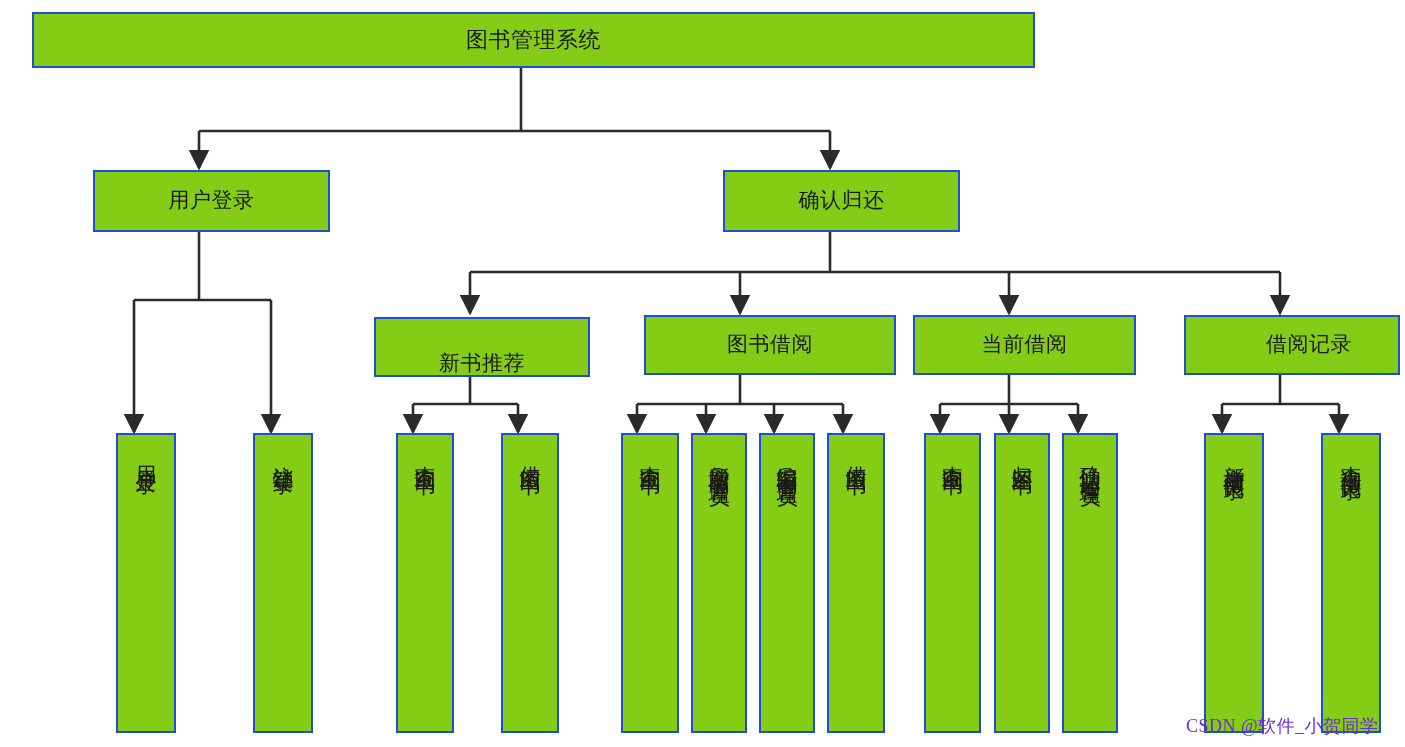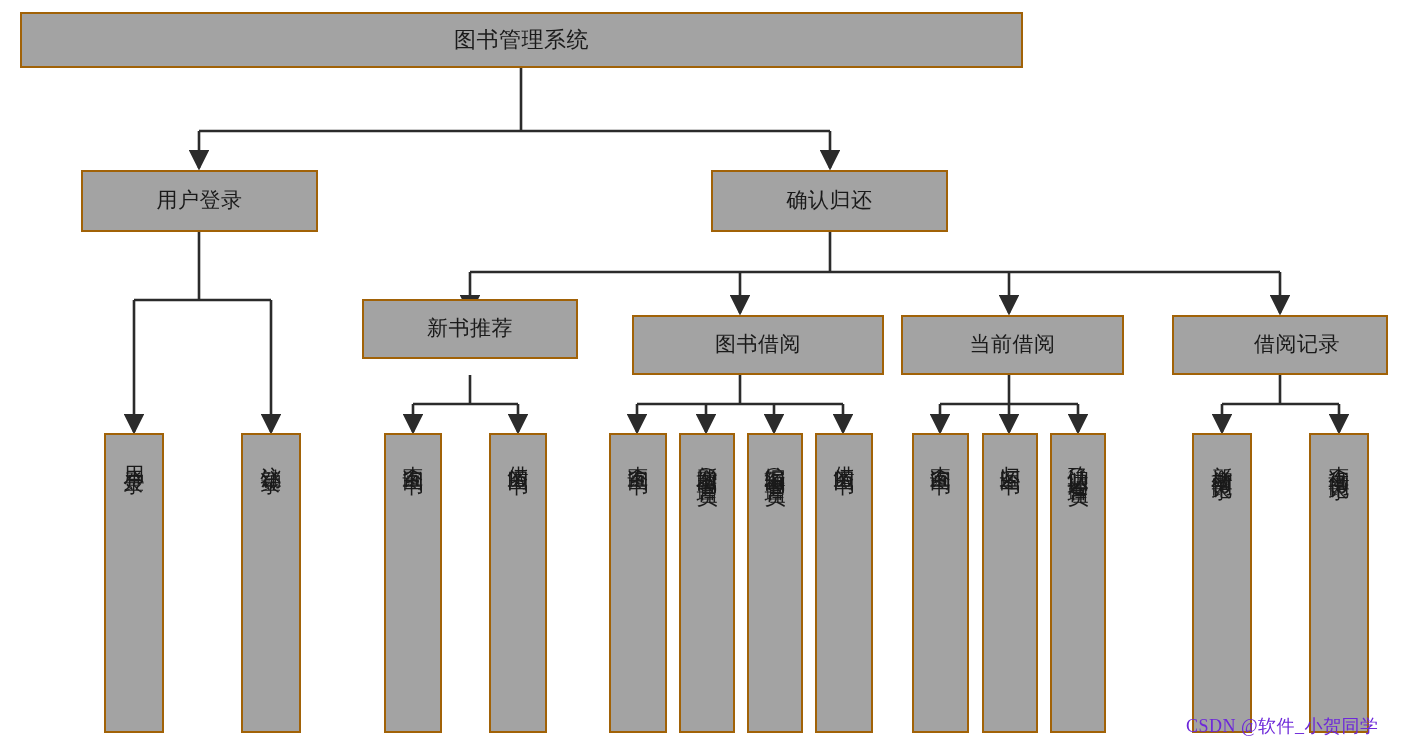--- a/index.html
+++ b/index.html
@@ -20,26 +20,27 @@
   svg#wires {
     position: absolute;
     left: 0;
     top: 0;
     width: 1405px;
     height: 747px;
   }
   .node {
     position: absolute;
     box-sizing: border-box;
-    border: 2px solid #a16207;
-    background: #a3a3a3;
+    border: 2px solid #1d4ed8;
+    background: #84cc16;
     display: flex;
     align-items: center;
     justify-content: center;
     color: #1a1a1a;
+    margin-left: 12px;
   }
   .node.horiz .label {
     writing-mode: horizontal-tb;
     font-size: 21px;
     line-height: 1.1;
     letter-spacing: 0.5px;
     white-space: nowrap;
   }
   .node.vert {
     align-items: flex-start;
@@ -125,21 +126,21 @@
     <span class="label">图书管理系统</span>
   </div>
 
   <div class="node horiz" style="left:81px; top:170px; width:237px; height:62px;">
     <span class="label">用户登录</span>
   </div>
   <div class="node horiz" style="left:711px; top:170px; width:237px; height:62px;">
     <span class="label">确认归还</span>
   </div>
 
-  <div class="node horiz" style="left:362px; top:299px; width:216px; height:60px;">
+  <div class="node horiz" style="left:362px; top:317px; width:216px; height:60px;align-items:flex-end;">
     <span class="label">新书推荐</span>
   </div>
   <div class="node horiz" style="left:632px; top:315px; width:252px; height:60px;">
     <span class="label">图书借阅</span>
   </div>
   <div class="node horiz" style="left:901px; top:315px; width:223px; height:60px;">
     <span class="label">当前借阅</span>
   </div>
   <div class="node horiz" style="left:1172px; top:315px; width:216px; height:60px;padding-left:34px;">
     <span class="label">借阅记录</span>

